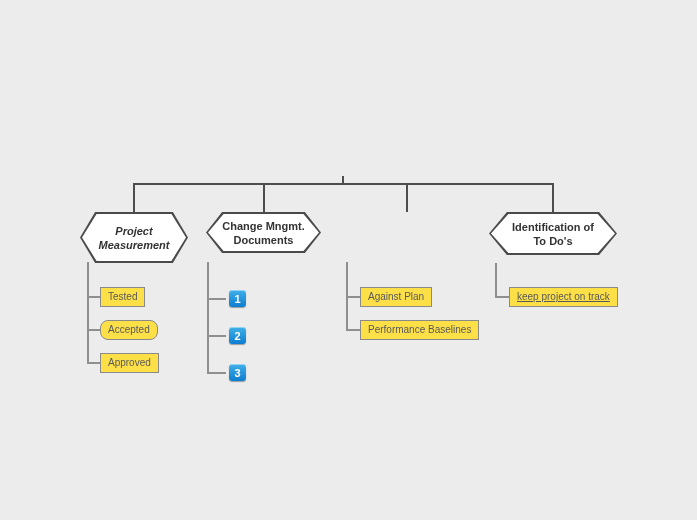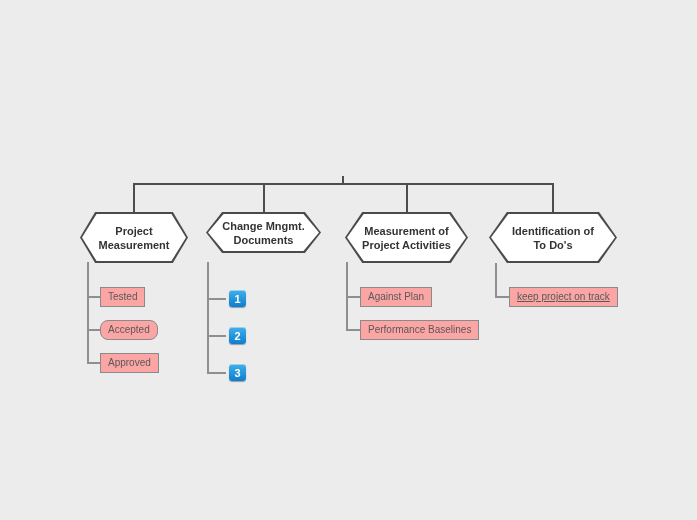--- a/index.html
+++ b/index.html
@@ -35,21 +35,21 @@
   .hex .label{
     position:absolute;inset:0;display:flex;flex-direction:column;
     align-items:center;justify-content:center;text-align:center;
   }
   .hex-root .label{color:#ffffff;font-size:14px;font-weight:bold;letter-spacing:.2px;}
   .hex-child .label{color:#333333;font-size:11px;font-weight:bold;line-height:14px;}
 
   
   .leaf{
     position:absolute;height:18px;line-height:18px;
-    background:#fca5a5;border:1px solid #8a8a8a;
+    background:#fde047;border:1px solid #8a8a8a;
     padding:0 7px;white-space:nowrap;
     font-size:10px;color:#595959;
   }
 
   
   .badge{
     position:absolute;width:17px;height:17px;border-radius:3px;
     background:linear-gradient(180deg,var(--badge-top,#41b0ea) 0%,var(--badge-bottom,#0d7dd0) 100%);
     box-shadow:0 1px 1px rgba(0,0,0,0.35), inset 0 1px 0 rgba(255,255,255,0.45);
     color:#ffffff;font-size:11px;font-weight:bold;
@@ -62,21 +62,21 @@
 <div class="canvas">
 
 
   <div class="line dark" style="left:342px;top:176px;width:2px;height:8px;"></div>
   <div class="line dark" style="left:133px;top:183px;width:421px;height:2px;"></div>
   <div class="line dark" style="left:133px;top:183px;width:2px;height:29px;"></div>
   <div class="line dark" style="left:263px;top:183px;width:2px;height:29px;"></div>
   <div class="line dark" style="left:406px;top:183px;width:2px;height:29px;"></div>
   <div class="line dark" style="left:552px;top:183px;width:2px;height:29px;"></div>
 
-  <div class="hex hex-child" style="left:80px;top:212px;width:108px;height:51px;">
+  <div class="hex hex-child" style="left:80px;top:212px;width:108px;height:51px;font-style:italic;">
     <div class="shape"></div>
     <div class="fill"></div>
     <div class="label">
       <span>Project</span>
       <span>Measurement</span>
     </div>
   </div>
   <div class="line light" style="left:87px;top:262px;width:1.5px;height:101px;"></div>
   <div class="line light" style="left:87px;top:296px;width:13px;height:1.5px;"></div>
   <div class="line light" style="left:87px;top:329px;width:13px;height:1.5px;"></div>
@@ -94,35 +94,27 @@
     </div>
   </div>
   <div class="line light" style="left:207px;top:262px;width:1.5px;height:112px;"></div>
   <div class="line light" style="left:207px;top:298px;width:19px;height:1.5px;"></div>
   <div class="line light" style="left:207px;top:335px;width:19px;height:1.5px;"></div>
   <div class="line light" style="left:207px;top:372px;width:19px;height:1.5px;"></div>
   <div class="badge" style="left:229px;top:290px;">1</div>
   <div class="badge" style="left:229px;top:327px;">2</div>
   <div class="badge" style="left:229px;top:364px;">3</div>
 
-  <div class="hex hex-child" style="left:345px;top:212px;width:123px;height:51px;">
-    <div class="shape"></div>
-    <div class="fill"></div>
-    <div class="label">
-      <span>Measurement of</span>
-      <span>Project Activities</span>
-    </div>
-  </div>
   <div class="line light" style="left:346px;top:262px;width:1.5px;height:68px;"></div>
   <div class="line light" style="left:346px;top:296px;width:14px;height:1.5px;"></div>
   <div class="line light" style="left:346px;top:329px;width:14px;height:1.5px;"></div>
   <div class="leaf" style="left:360px;top:287px;">Against Plan</div>
   <div class="leaf" style="left:360px;top:320px;">Performance Baselines</div>
 
-  <div class="hex hex-child" style="left:489px;top:212px;width:128px;height:51px;">
+  <div class="hex hex-child" style="left:489px;top:212px;width:128px;height:43px;">
     <div class="shape"></div>
     <div class="fill"></div>
     <div class="label">
       <span>Identification of</span>
       <span>To Do's</span>
     </div>
   </div>
   <div class="line light" style="left:495px;top:263px;width:1.5px;height:34px;"></div>
   <div class="line light" style="left:495px;top:296px;width:14px;height:1.5px;"></div>
   <div class="leaf" style="left:509px;top:287px;text-decoration:underline;">keep project on track</div>

